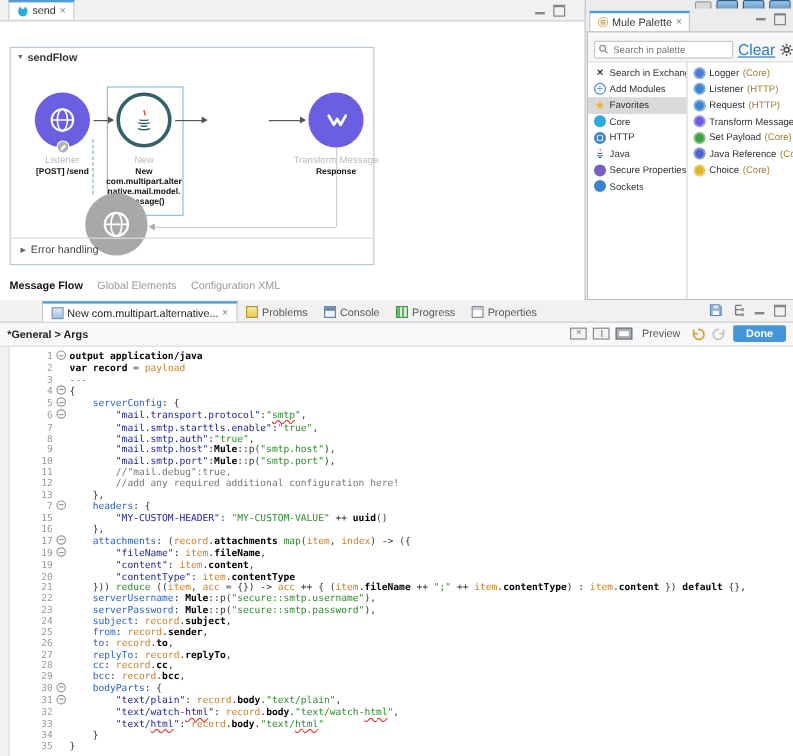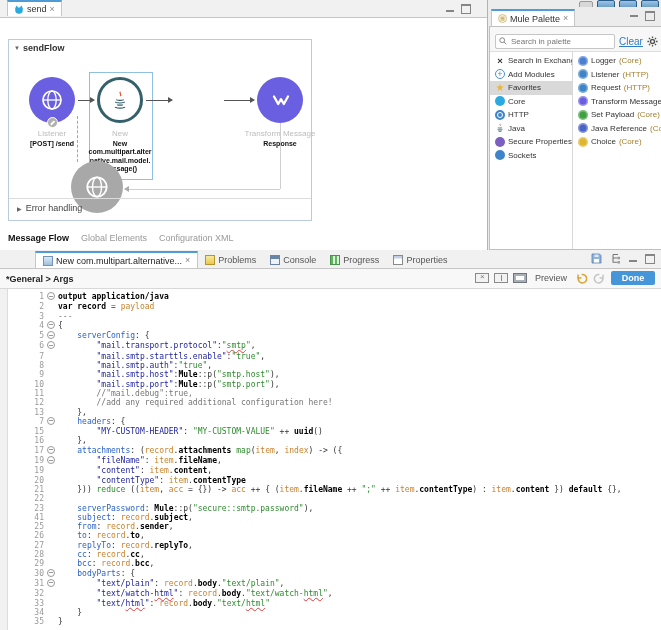--- a/index.html
+++ b/index.html
@@ -50,21 +50,21 @@
 
   
   #palette-panel{position:absolute;left:489px;top:0;width:172px;height:250px;box-sizing:border-box;}
   .ptabrow{position:relative;height:26px;}
   .ptab{position:absolute;left:2px;top:9px;height:17px;padding:0 6px;background:#fff;border:1px solid #c6c6c6;border-bottom:none;border-top:2px solid #4f9bd5;box-sizing:border-box;display:flex;align-items:center;gap:3px;font-size:9px;color:#333;}
   .winctl2{position:absolute;right:6px;top:11px;display:flex;gap:7px;}
   .pbody{position:absolute;left:0;top:26px;right:0;bottom:0;background:#f7f7f7;border:1px solid #c0c0c0;border-right:none;box-sizing:border-box;}
   .searchrow{position:relative;height:20px;padding-top:4px;display:flex;align-items:center;gap:4px;padding-left:5px;}
   .sbox{width:112px;height:13px;background:#fff;border:1px solid #c6c6c6;border-radius:2px;display:flex;align-items:center;gap:2px;padding:0 3px;}
   .sbox input{border:none;outline:none;width:90px;font-size:8px;font-family:"Liberation Sans",sans-serif;color:#333;background:transparent;}
-  .clear{color:#2f7cc9;font-size:10px;text-decoration:underline;}
+  .clear{color:#2f7cc9;font-size:13px;text-decoration:underline;}
   .plists{display:flex;position:absolute;top:24px;left:0;right:0;bottom:0;background:#fff;border-top:1px solid #ddd;}
   .pleft{width:82px;flex:none;padding-top:2px;}
   .pdivider{width:1px;background:#d8d8d8;}
   .pright{flex:1;overflow:hidden;padding-top:2px;}
   .prow{height:13.5px;display:flex;align-items:center;gap:3px;padding-left:5px;font-size:8px;color:#333;white-space:nowrap;overflow:hidden;}
   .prow.sel{background:#d9d9d9;}
   .plabel{overflow:hidden;text-overflow:clip;}
   .ci{width:10px;height:10px;border-radius:50%;display:inline-flex;align-items:center;justify-content:center;flex:none;font-size:8px;color:#fff;box-sizing:border-box;}
   .ci-exchange{color:#333;font-weight:bold;border-radius:0;font-size:9.5px;background:transparent;}
   .ci-add{border:1px solid #4a90d0;color:#4a90d0;background:#fff;font-size:9px;line-height:8px;}
@@ -437,23 +437,23 @@
           <div class="cline"><span class="lnum">12</span><span class="lfold"></span><span class="ccode"><span>        </span><span class="tok-c">//add any required additional configuration here!</span></span></div>
           <div class="cline"><span class="lnum">13</span><span class="lfold"></span><span class="ccode"><span>    },</span></span></div>
           <div class="cline"><span class="lnum">7</span><span class="lfold"><span class="fold-dot"></span></span><span class="ccode"><span>    </span><span class="tok-key">headers</span><span>: {</span></span></div>
           <div class="cline"><span class="lnum">15</span><span class="lfold"></span><span class="ccode"><span>        </span><span class="tok-q">"MY-CUSTOM-HEADER"</span><span>: </span><span class="tok-s">"MY-CUSTOM-VALUE"</span><span> ++ </span><span class="tok-b">uuid</span><span>()</span></span></div>
           <div class="cline"><span class="lnum">16</span><span class="lfold"></span><span class="ccode"><span>    },</span></span></div>
           <div class="cline"><span class="lnum">17</span><span class="lfold"><span class="fold-dot"></span></span><span class="ccode"><span>    </span><span class="tok-key">attachments</span><span>: (</span><span class="tok-v">record</span><span>.</span><span class="tok-b">attachments</span><span> </span><span class="tok-f">map</span><span>(</span><span class="tok-v">item</span><span>, </span><span class="tok-v">index</span><span>) -&gt; ({</span></span></div>
           <div class="cline"><span class="lnum">19</span><span class="lfold"><span class="fold-dot"></span></span><span class="ccode"><span>        </span><span class="tok-q">"fileName"</span><span>: </span><span class="tok-v">item</span><span>.</span><span class="tok-b">fileName</span><span>,</span></span></div>
           <div class="cline"><span class="lnum">19</span><span class="lfold"></span><span class="ccode"><span>        </span><span class="tok-q">"content"</span><span>: </span><span class="tok-v">item</span><span>.</span><span class="tok-b">content</span><span>,</span></span></div>
           <div class="cline"><span class="lnum">20</span><span class="lfold"></span><span class="ccode"><span>        </span><span class="tok-q">"contentType"</span><span>: </span><span class="tok-v">item</span><span>.</span><span class="tok-b">contentType</span></span></div>
           <div class="cline"><span class="lnum">21</span><span class="lfold"></span><span class="ccode"><span>    })) </span><span class="tok-f">reduce</span><span> ((</span><span class="tok-v">item</span><span>, </span><span class="tok-v">acc</span><span> = {}) -&gt; </span><span class="tok-v">acc</span><span> ++ { (</span><span class="tok-v">item</span><span>.</span><span class="tok-b">fileName</span><span> ++ </span><span class="tok-s">";"</span><span> ++ </span><span class="tok-v">item</span><span>.</span><span class="tok-b">contentType</span><span>) : </span><span class="tok-v">item</span><span>.</span><span class="tok-b">content</span><span> }) </span><span class="tok-k">default</span><span> {},</span></span></div>
-          <div class="cline"><span class="lnum">22</span><span class="lfold"></span></div>
+          <div class="cline"><span class="lnum">22</span><span class="lfold"></span><span class="ccode"><span>    </span><span class="tok-key">serverUsername</span><span>: </span><span class="tok-b">Mule</span><span>::p(</span><span class="tok-s">"secure::smtp.username"</span><span>),</span></span></div>
           <div class="cline"><span class="lnum">23</span><span class="lfold"></span><span class="ccode"><span>    </span><span class="tok-key">serverPassword</span><span>: </span><span class="tok-b">Mule</span><span>::p(</span><span class="tok-s">"secure::smtp.password"</span><span>),</span></span></div>
-          <div class="cline"><span class="lnum">41</span><span class="lfold"></span><span class="ccode"><span>    </span><span class="tok-key">subject</span><span>: </span><span class="tok-v">record</span><span>.</span><span class="tok-b">subject</span><span>,</span></span></div>
+          <div class="cline"><span class="lnum">24</span><span class="lfold"></span><span class="ccode"><span>    </span><span class="tok-key">subject</span><span>: </span><span class="tok-v">record</span><span>.</span><span class="tok-b">subject</span><span>,</span></span></div>
           <div class="cline"><span class="lnum">25</span><span class="lfold"></span><span class="ccode"><span>    </span><span class="tok-key">from</span><span>: </span><span class="tok-v">record</span><span>.</span><span class="tok-b">sender</span><span>,</span></span></div>
           <div class="cline"><span class="lnum">26</span><span class="lfold"></span><span class="ccode"><span>    </span><span class="tok-key">to</span><span>: </span><span class="tok-v">record</span><span>.</span><span class="tok-b">to</span><span>,</span></span></div>
           <div class="cline"><span class="lnum">27</span><span class="lfold"></span><span class="ccode"><span>    </span><span class="tok-key">replyTo</span><span>: </span><span class="tok-v">record</span><span>.</span><span class="tok-b">replyTo</span><span>,</span></span></div>
           <div class="cline"><span class="lnum">28</span><span class="lfold"></span><span class="ccode"><span>    </span><span class="tok-key">cc</span><span>: </span><span class="tok-v">record</span><span>.</span><span class="tok-b">cc</span><span>,</span></span></div>
           <div class="cline"><span class="lnum">29</span><span class="lfold"></span><span class="ccode"><span>    </span><span class="tok-key">bcc</span><span>: </span><span class="tok-v">record</span><span>.</span><span class="tok-b">bcc</span><span>,</span></span></div>
           <div class="cline"><span class="lnum">30</span><span class="lfold"><span class="fold-dot"></span></span><span class="ccode"><span>    </span><span class="tok-key">bodyParts</span><span>: {</span></span></div>
           <div class="cline"><span class="lnum">31</span><span class="lfold"><span class="fold-dot"></span></span><span class="ccode"><span>        </span><span class="tok-q">"text/plain"</span><span>: </span><span class="tok-v">record</span><span>.</span><span class="tok-b">body</span><span>.</span><span class="tok-s">"text/plain"</span><span>,</span></span></div>
           <div class="cline"><span class="lnum">32</span><span class="lfold"></span><span class="ccode"><span>        </span><span class="tok-q">"text/watch-</span><span class="tok-q tok-w">html</span><span class="tok-q">"</span><span>: </span><span class="tok-v">record</span><span>.</span><span class="tok-b">body</span><span>.</span><span class="tok-s">"text/watch-</span><span class="tok-s tok-w">html</span><span class="tok-s">"</span><span>,</span></span></div>
           <div class="cline"><span class="lnum">33</span><span class="lfold"></span><span class="ccode"><span>        </span><span class="tok-q">"text/</span><span class="tok-q tok-w">html</span><span class="tok-q">"</span><span>: </span><span class="tok-v">record</span><span>.</span><span class="tok-b">body</span><span>.</span><span class="tok-s">"text/</span><span class="tok-s tok-w">html</span><span class="tok-s">"</span></span></div>
           <div class="cline"><span class="lnum">34</span><span class="lfold"></span><span class="ccode"><span>    }</span></span></div>

